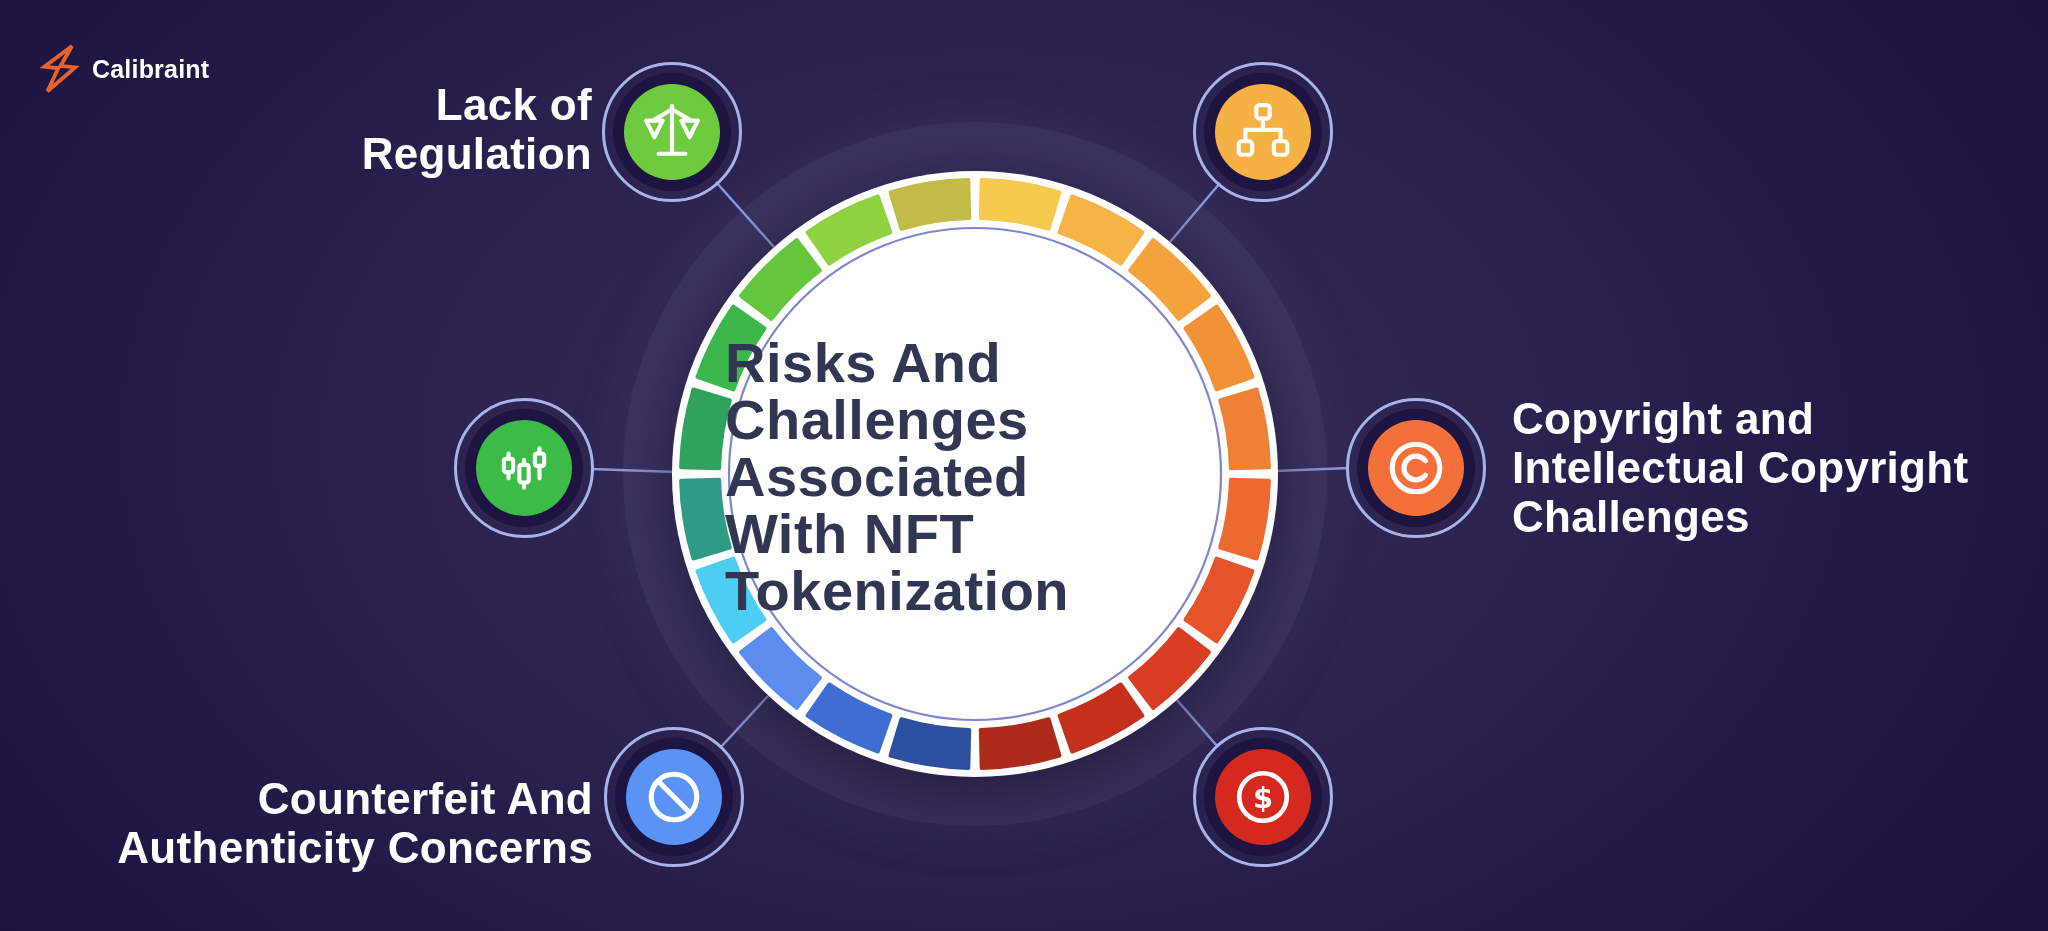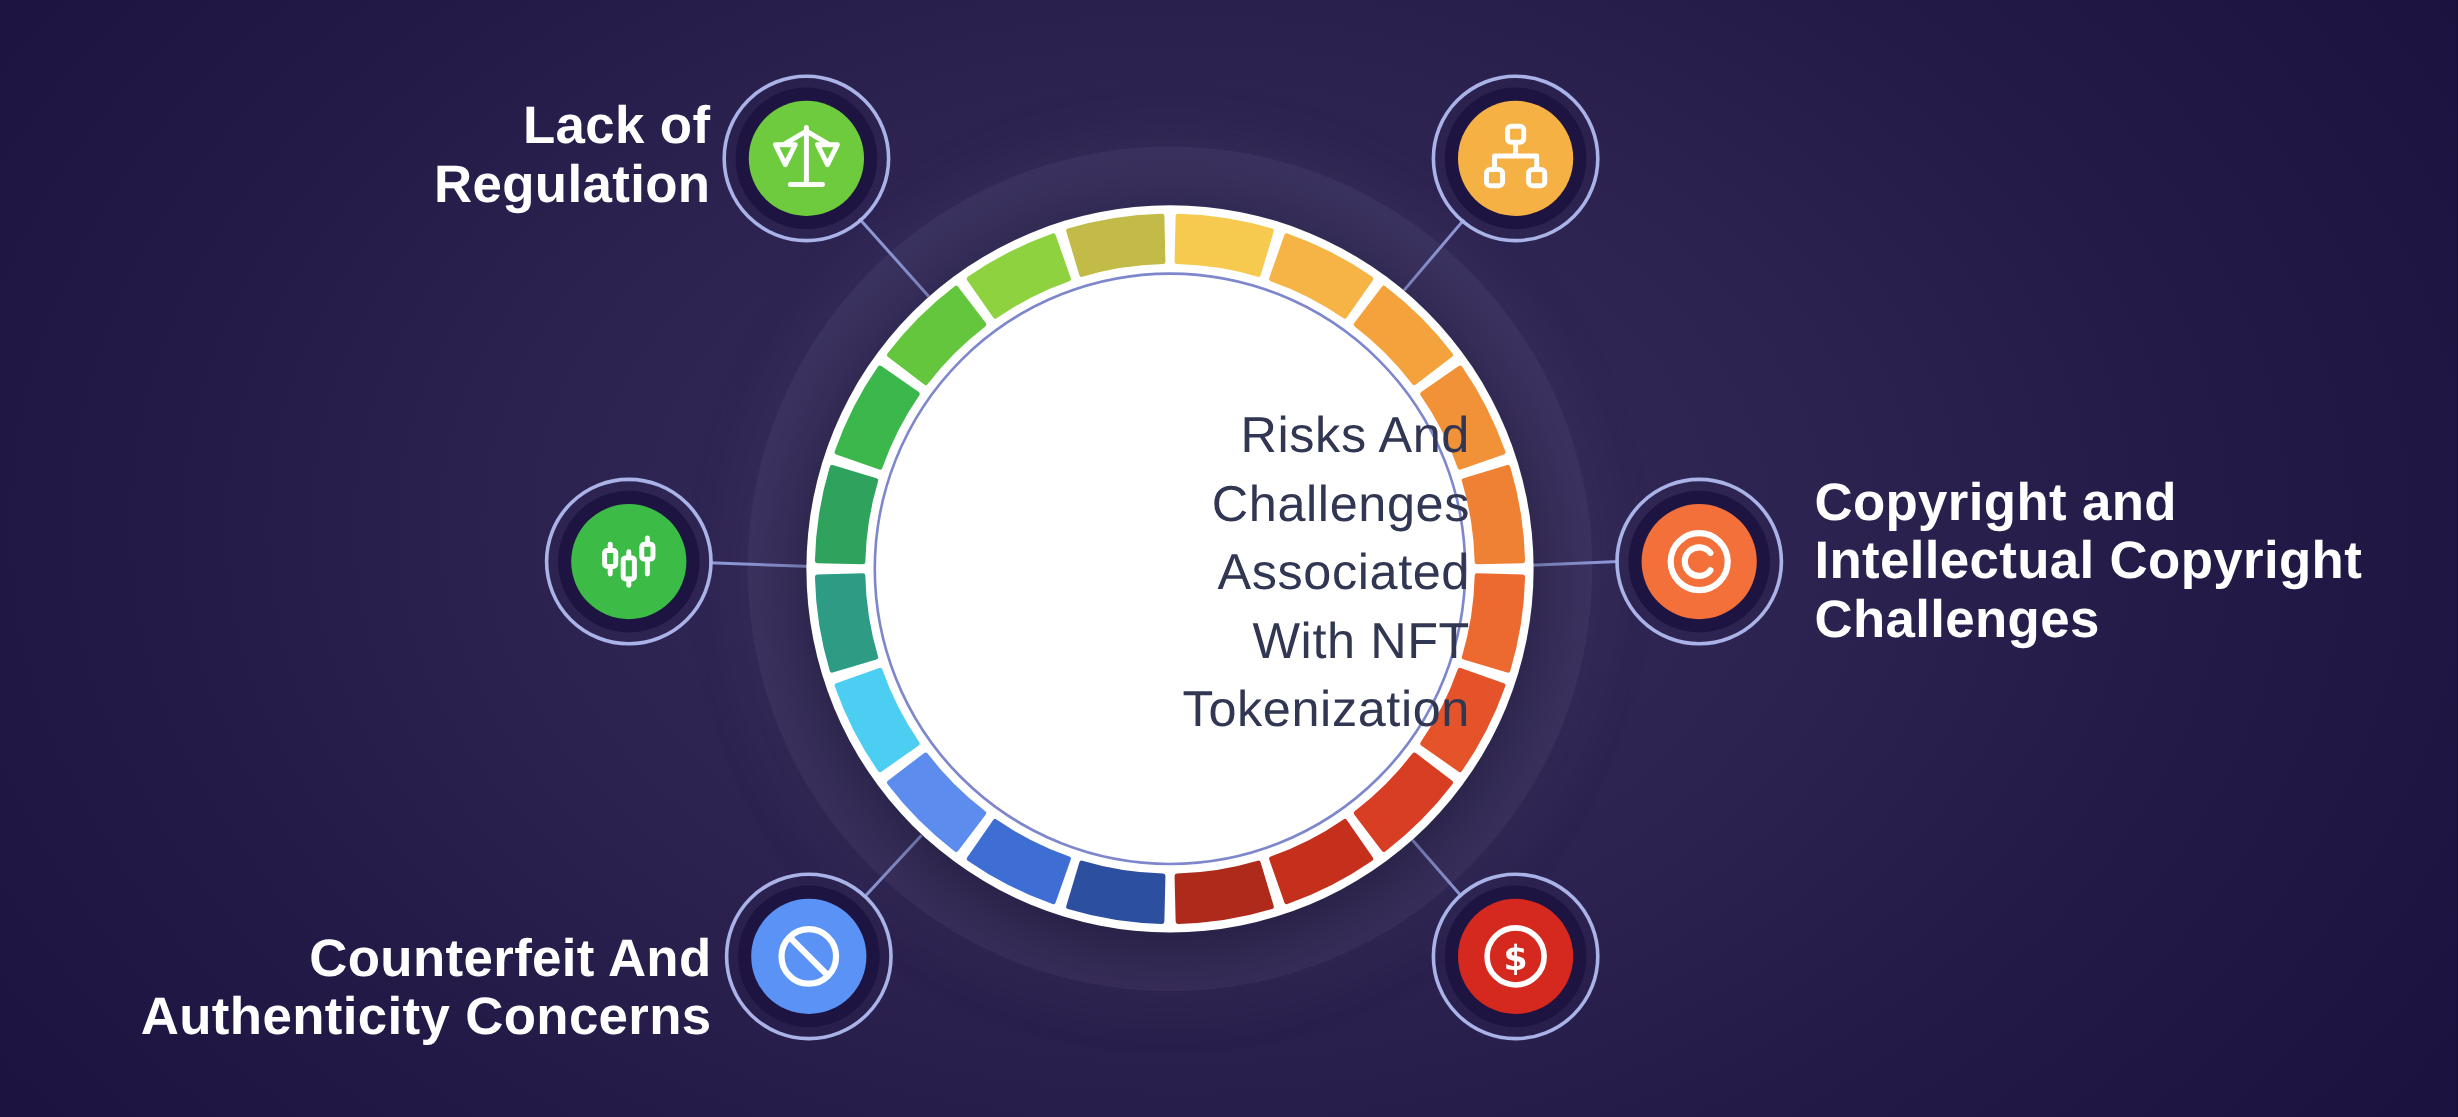--- a/index.html
+++ b/index.html
@@ -16,21 +16,21 @@
   }
   .connectors{position:absolute;left:0;top:0;}
   .connectors line{stroke:#8f99d8;stroke-width:2.5;}
   .ringwrap{
     position:absolute;left:665px;top:164px;
     filter:drop-shadow(0 12px 38px rgba(8,4,28,.55));
   }
   .inner-line{fill:none;stroke:#7e87cc;stroke-width:2.2;}
   .center-title{
     position:absolute;left:725px;top:334px;width:500px;
-    text-align:right;font-size:42px;line-height:57px;font-weight:400;
+    text-align:left;font-size:56px;line-height:57px;font-weight:700;
     color:#313752;white-space:pre-line;letter-spacing:.5px;
   }
   .node{position:absolute;width:140px;height:140px;}
   .node-outline{position:absolute;inset:0;border:3px solid #a9b3e8;border-radius:50%;}
   .node-dark{position:absolute;inset:11px;background:#1d1442;border-radius:50%;}
   .node-circle{
     position:absolute;inset:22px;border-radius:50%;
     display:flex;align-items:center;justify-content:center;
   }
   .node-circle svg{display:block;}
@@ -52,20 +52,26 @@
 
   <svg class="connectors" width="2048" height="931">
     <line x1="716" y1="182" x2="774" y2="247"></line>
     <line x1="1220" y1="183" x2="1170" y2="242"></line>
     <line x1="591" y1="469" x2="676" y2="472"></line>
     <line x1="1276" y1="471" x2="1349" y2="468"></line>
     <line x1="720" y1="748" x2="768" y2="696"></line>
     <line x1="1218" y1="747" x2="1177" y2="700"></line>
   </svg>
 
+  <div class="logo">
+    <svg width="46" height="58" viewBox="0 0 60 74">
+      <path d="M47 7 L11 34 L29 36 L15 66 L51 35 L32 33 Z" fill="none" stroke-width="5" stroke-linejoin="miter" stroke="#E8622C"></path>
+    </svg>
+    <span class="logo-text">Calibraint</span>
+  </div>
 
   <div class="ringwrap">
     <svg width="620" height="620" viewBox="-310 -310 620 620">
       <circle cx="0" cy="0" r="303" fill="#ffffff"></circle>
       <g id="segments">
           <path d="M6.7 -293.9 A294 294 0 0 1 84.5 -281.6 L73.6 -245.2 A256 256 0 0 0 5.8 -255.9 Z" fill="#F6C94F" stroke="#F6C94F" stroke-width="4" stroke-linejoin="round"></path>
           <path d="M97.2 -277.5 A294 294 0 0 1 167.4 -241.7 L145.7 -210.5 A256 256 0 0 0 84.6 -241.6 Z" fill="#F5B445" stroke="#F5B445" stroke-width="4" stroke-linejoin="round"></path>
           <path d="M178.2 -233.9 A294 294 0 0 1 233.9 -178.2 L203.6 -155.1 A256 256 0 0 0 155.1 -203.6 Z" fill="#F3A23C" stroke="#F3A23C" stroke-width="4" stroke-linejoin="round"></path>
           <path d="M241.7 -167.4 A294 294 0 0 1 277.5 -97.2 L241.6 -84.6 A256 256 0 0 0 210.5 -145.7 Z" fill="#F19238" stroke="#F19238" stroke-width="4" stroke-linejoin="round"></path>
           <path d="M281.6 -84.5 A294 294 0 0 1 293.9 -6.7 L255.9 -5.8 A256 256 0 0 0 245.2 -73.6 Z" fill="#EF8134" stroke="#EF8134" stroke-width="4" stroke-linejoin="round"></path>

